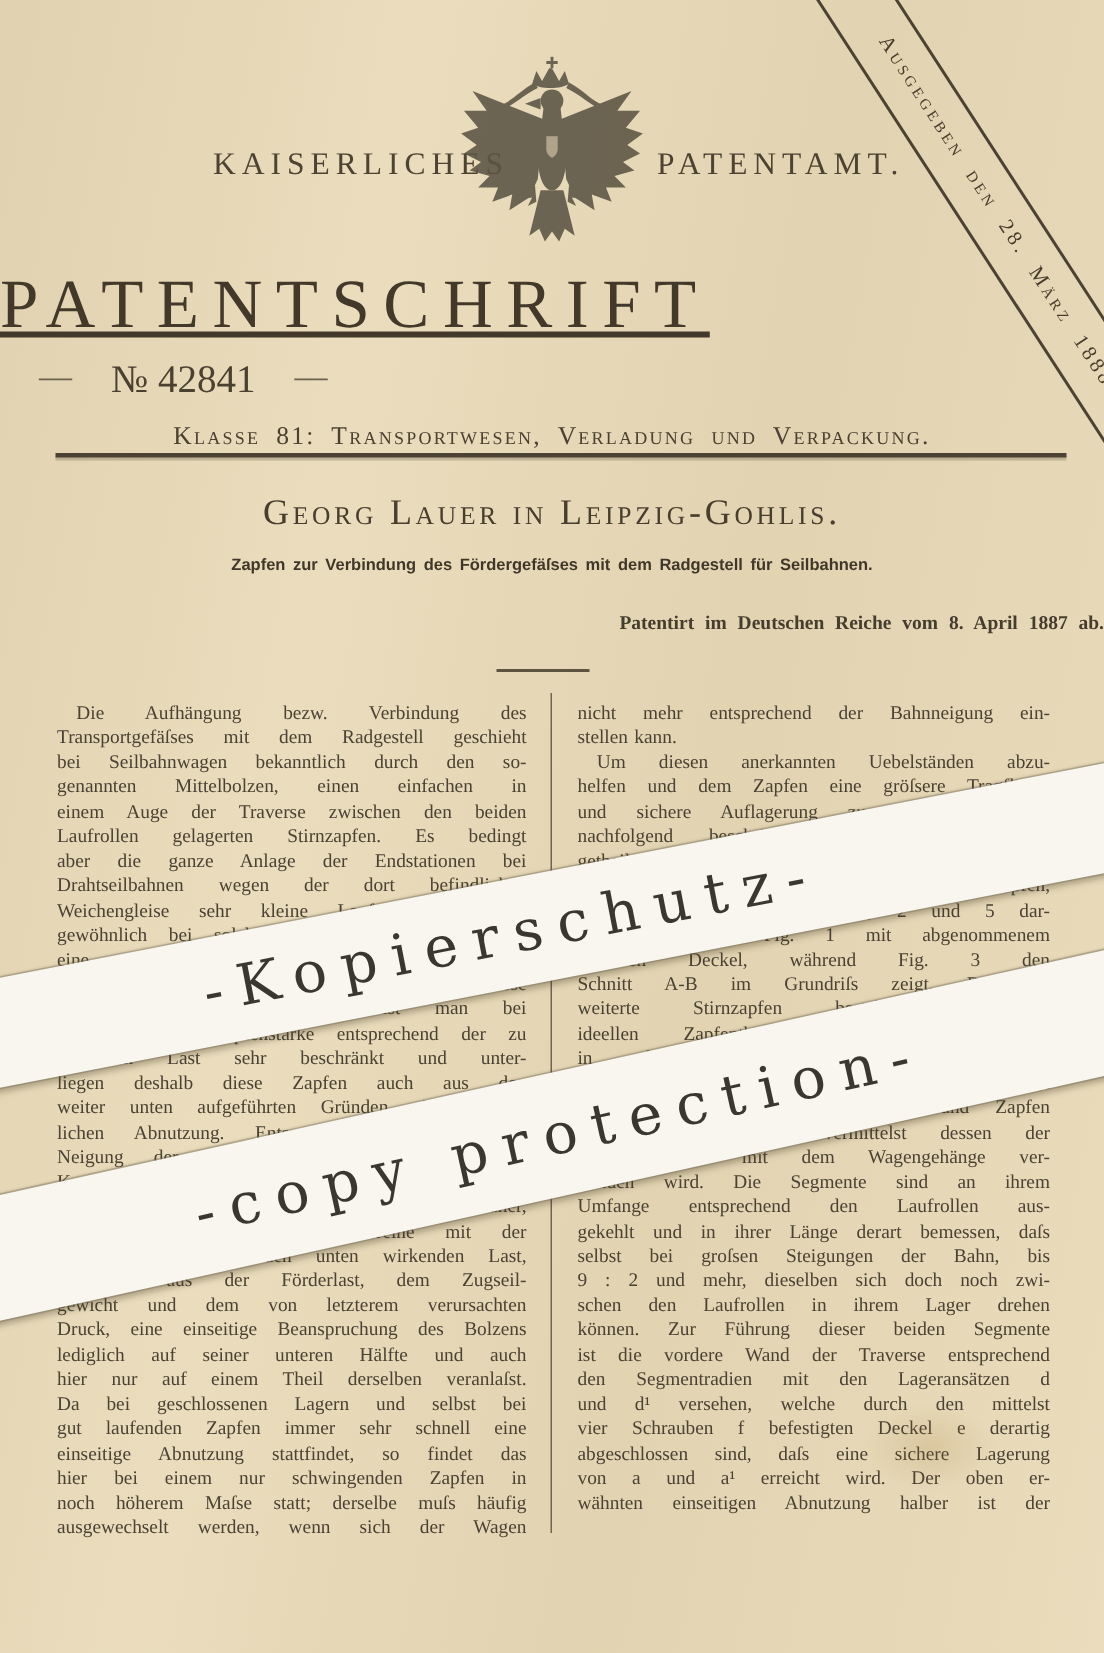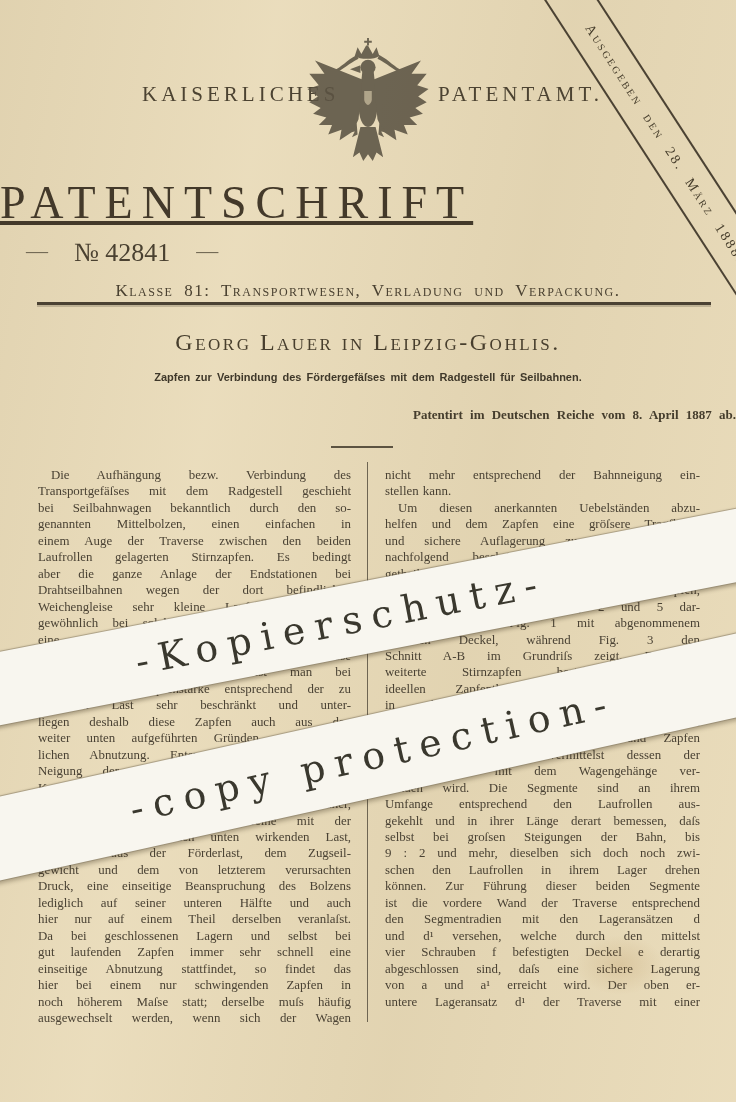--- a/index.html
+++ b/index.html
@@ -5,21 +5,21 @@
   html,body{margin:0;padding:0;background:#777;}
   .page{
     position:relative;width:736px;height:1102px;margin:0 auto;overflow:hidden;
     background:
       linear-gradient(100deg, rgba(90,70,30,0.06) 0%, rgba(255,255,255,0.05) 30%, rgba(90,70,30,0.05) 62%, rgba(255,255,255,0.04) 100%),
       #e9dbb9;
     font-family:"Liberation Serif","DejaVu Serif",serif;
     color:#463e2e;
   }
   
-  .hdr-word{position:absolute;font-size:21px;letter-spacing:4px;color:#4c4332;top:82px;}
+  .hdr-word{position:absolute;font-size:21px;letter-spacing:4px;color:#4c4332;top:97px;}
   .hdr-left{left:142px;}
   .hdr-right{left:438px;}
   .eagle{position:absolute;left:301px;top:36px;width:134px;height:142px;opacity:.88;}
   .doc-title{position:absolute;top:176px;width:100%;text-align:left;font-size:46px;letter-spacing:9px;color:#43392a;font-weight:400;text-decoration:underline;}
   .numero-row{position:absolute;top:238px;width:100%;text-align:left;font-size:26px;color:#4a4131;}
   .numero-row .dash{color:#6d6450;margin:0 26px;font-size:22px;vertical-align:3px;}
   .klasse-row{position:absolute;top:281px;width:100%;text-align:center;font-size:17px;font-variant:small-caps;letter-spacing:1.5px;word-spacing:5px;color:#4a4131;}
   .rule-full{position:absolute;top:302px;left:37px;width:674px;height:3px;background:#4b4233;box-shadow:0 2px 0 rgba(75,66,51,.25);}
   .inventor-row{position:absolute;top:329px;width:100%;text-align:center;font-variant:small-caps;font-size:24px;letter-spacing:2.5px;color:#473e2d;}
   .invention-title{position:absolute;top:371px;width:100%;text-align:center;font-family:"Liberation Sans","DejaVu Sans",sans-serif;font-weight:bold;font-size:11px;color:#3f382a;word-spacing:2px;}
@@ -171,21 +171,21 @@
       <div class="bline">selbst bei groſsen Steigungen der Bahn, bis</div>
       <div class="bline">9 : 2 und mehr, dieselben sich doch noch zwi-</div>
       <div class="bline">schen den Laufrollen in ihrem Lager drehen</div>
       <div class="bline">können. Zur Führung dieser beiden Segmente</div>
       <div class="bline">ist die vordere Wand der Traverse entsprechend</div>
       <div class="bline">den Segmentradien mit den Lageransätzen d</div>
       <div class="bline">und d¹ versehen, welche durch den mittelst</div>
       <div class="bline">vier Schrauben f befestigten Deckel e derartig</div>
       <div class="bline">abgeschlossen sind, daſs eine sichere Lagerung</div>
       <div class="bline">von a und a¹ erreicht wird. Der oben er-</div>
-      <div class="bline">untere Lageransatz d¹ der Traverse mit einer</div>
+      <div class="bline">wähnten einseitigen Abnutzung halber ist der</div>
     </div>
 
   <div class="stain"></div>
 
   <div class="band band1">
     <span class="band-text">-Kopierschutz-</span>
   </div>
   <div class="band band2">
     <span class="band-text">-copy protection-</span>
   </div>

